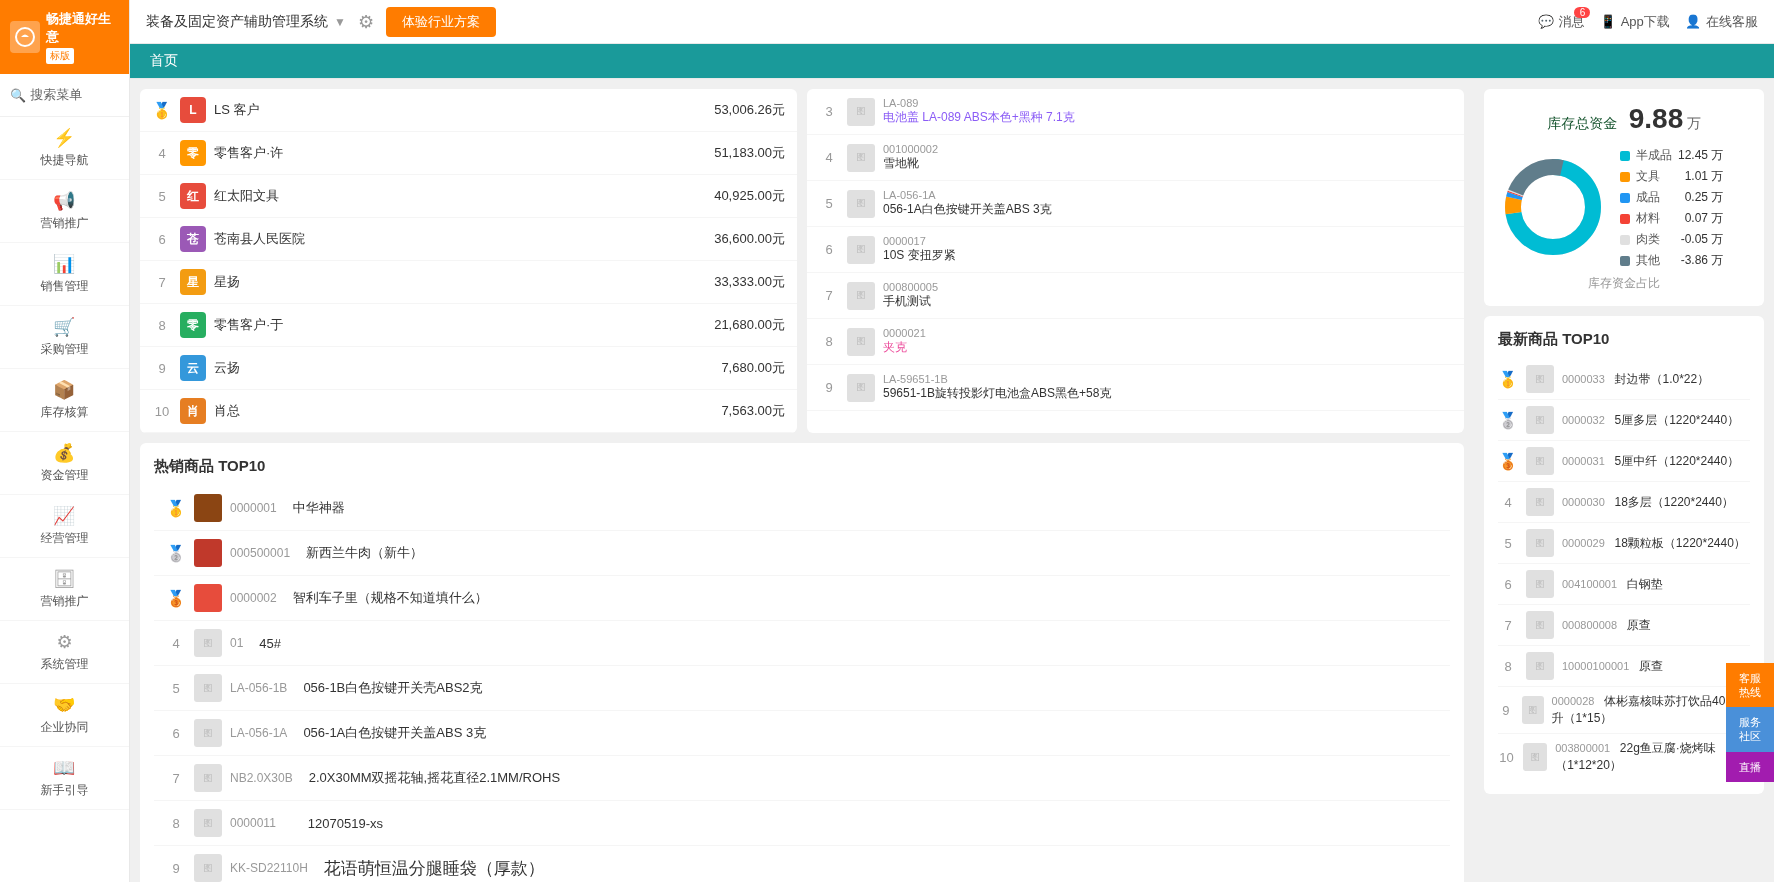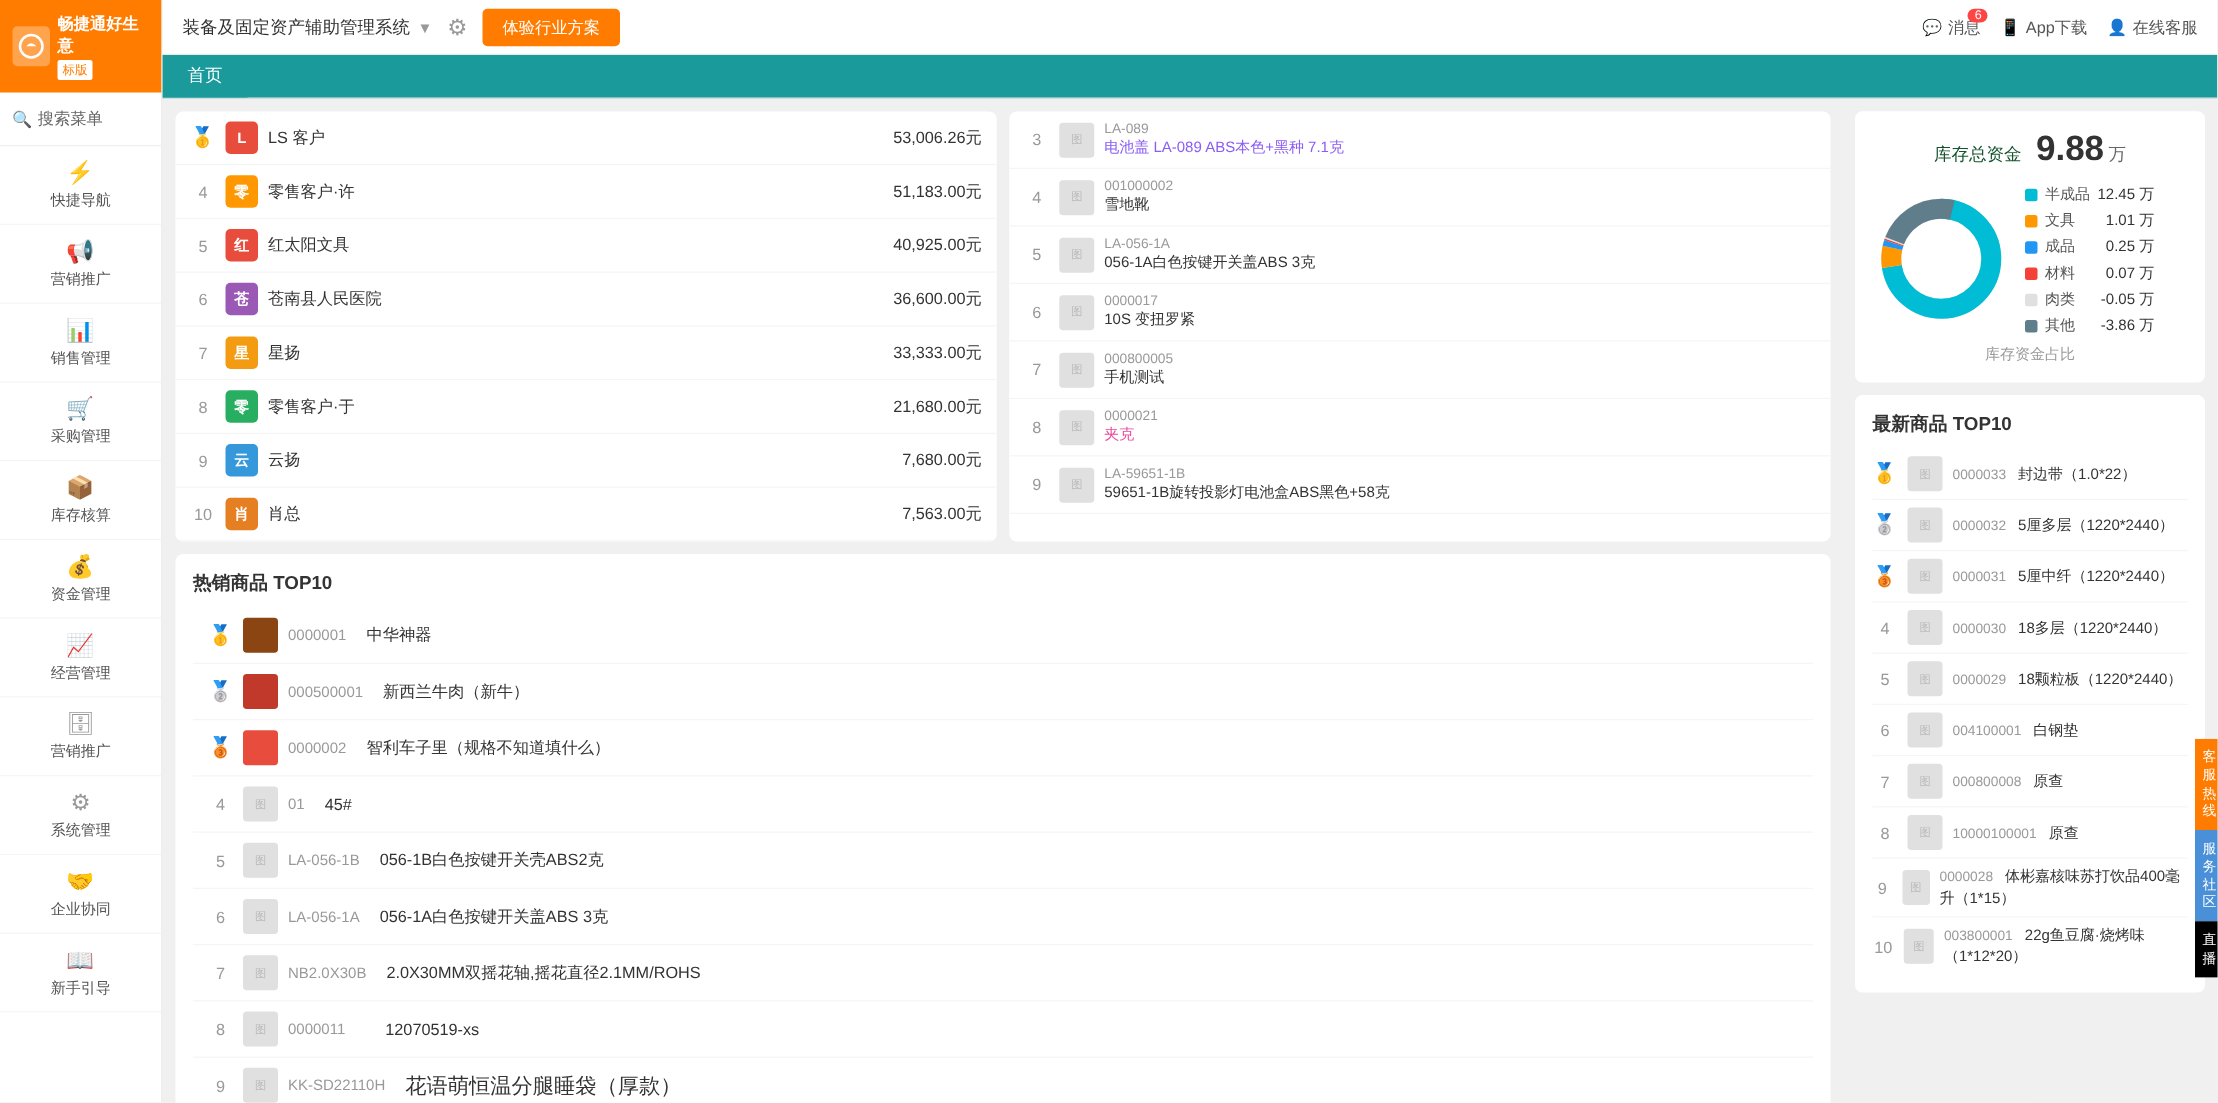--- a/index.html
+++ b/index.html
@@ -283,21 +283,21 @@
       flex-direction: column;
       gap: 0;
     }
     .float-btn {
       background: #ff7c00;
       color: white;
       padding: 8px 6px;
       font-size: 11px;
       text-align: center;
       cursor: pointer;
-      width: 18px;
+      width: 48px;
       line-height: 1.3;
     }
     .float-btn:nth-child(2) { background: #36a; background: #4a90d9; }
     .float-btn:nth-child(3) { background: #36a; background: #4a90d9; }
 
     
     ::-webkit-scrollbar { width: 4px; }
     ::-webkit-scrollbar-track { background: #f1f1f1; }
     ::-webkit-scrollbar-thumb { background: #ccc; border-radius: 2px; }
 
@@ -771,14 +771,14 @@
         </div>
       </div>
 
     </div>
   </div>
 </div>
 
 <div class="float-btns">
   <div class="float-btn" style="background:#ff7c00;">客服<br>热线</div>
   <div class="float-btn" style="background:#4a90d9;">服务<br>社区</div>
-  <div class="float-btn" style="background:#000000;">直播</div>
+  <div class="float-btn" style="background:#a21caf;">直播</div>
 </div>
 
 </body></html>

